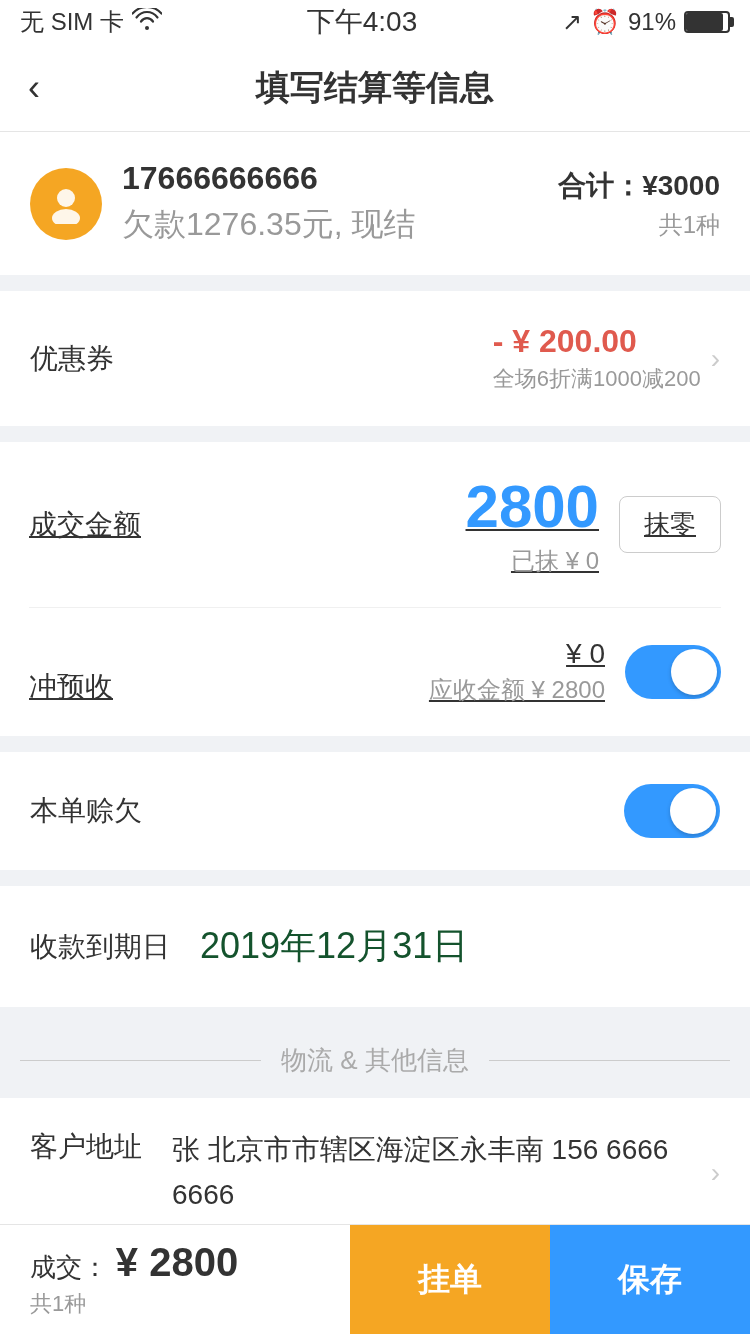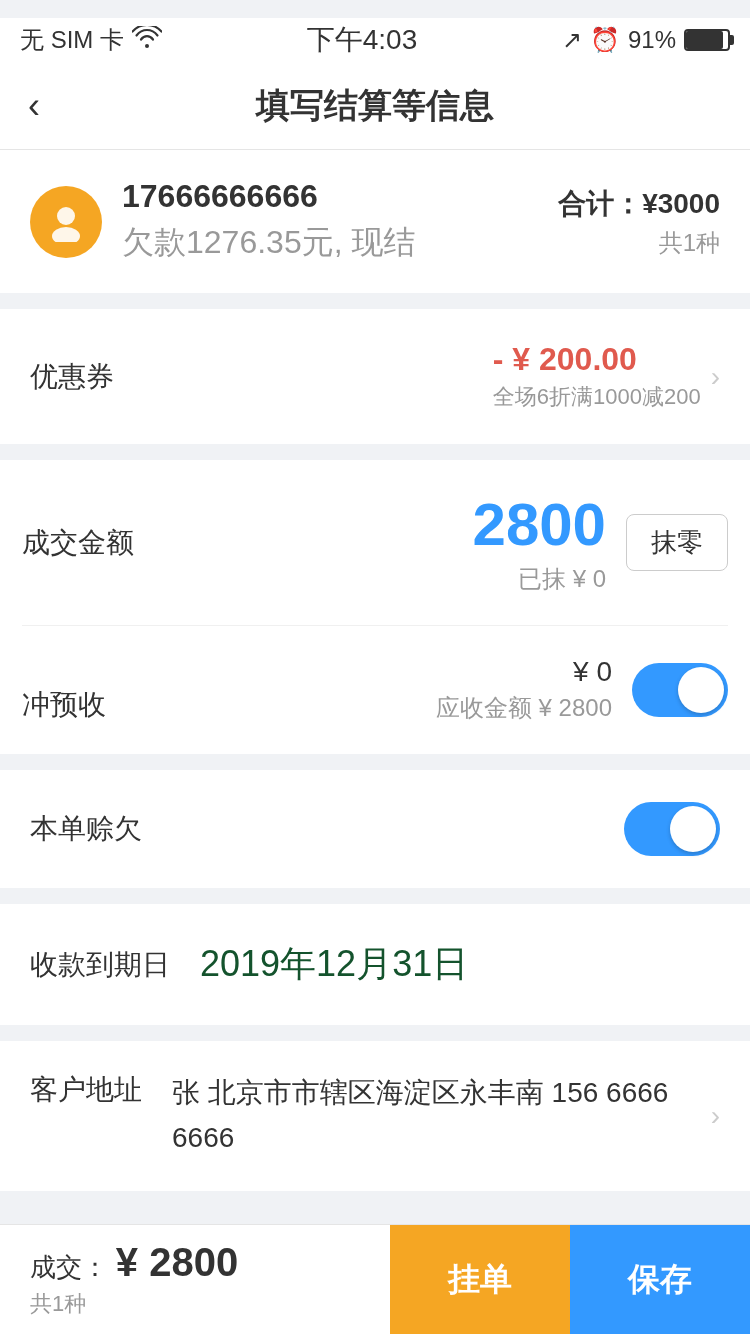--- a/index.html
+++ b/index.html
@@ -17,21 +17,20 @@
     .status-bar {
       width: 750px;
       height: 44px;
       background: #fff;
       display: flex;
       align-items: center;
       justify-content: space-between;
       padding: 0 20px;
       font-size: 24px;
       color: #333;
-      margin-top: 18px;
     }
     .status-left { display: flex; align-items: center; gap: 8px; }
     .status-center { font-weight: 500; font-size: 28px; }
     .status-right { display: flex; align-items: center; gap: 8px; }
     .battery-bar {
       width: 46px; height: 22px;
       border: 2px solid #333;
       border-radius: 4px;
       position: relative;
       display: inline-flex;
@@ -120,22 +119,23 @@
     }
     .coupon-label { font-size: 28px; color: #333; }
     .coupon-right { display: flex; align-items: center; gap: 10px; }
     .coupon-discount { font-size: 32px; color: #e05a4e; font-weight: 600; }
     .coupon-desc { font-size: 22px; color: #999; margin-top: 4px; text-align: right; }
     .chevron-icon { font-size: 28px; color: #ccc; }
 
     
     .transaction-section {
       background: #fff;
-      padding: 0 22px;
-      margin-bottom: 16px;
+      padding: 0 29px;
+      margin-bottom: 16px;
+      text-decoration: underline;
     }
     .transaction-row {
       display: flex;
       align-items: center;
       justify-content: space-between;
       padding: 30px 0;
       border-bottom: 1px solid #f0f0f0;
     }
     .transaction-row:last-child { border-bottom: none; }
     .row-label { font-size: 28px; color: #333; }
@@ -266,21 +266,21 @@
       border-top: 1px solid #e5e5e5;
     }
     .bottom-summary {
       flex: 1;
       padding: 0 30px;
     }
     .bottom-deal { font-size: 26px; color: #333; }
     .bottom-amount { font-size: 40px; font-weight: 700; color: #333; }
     .bottom-count { font-size: 22px; color: #999; margin-top: 4px; }
     .bottom-btn {
-      width: 180px;
+      width: 200px;
       height: 110px;
       display: flex;
       align-items: center;
       justify-content: center;
       font-size: 32px;
       font-weight: 600;
       color: #fff;
       cursor: pointer;
       border: none;
       outline: none;
@@ -386,20 +386,25 @@
     </div>
   </div>
 
   <div class="duedate-section">
     <div class="duedate-row">
       <span class="duedate-label">收款到期日</span>
       <span class="duedate-value">2019年12月31日</span>
     </div>
   </div>
 
+  <div class="section-divider">
+    <div class="divider-line"></div>
+    <span class="divider-text">物流 &amp; 其他信息</span>
+    <div class="divider-line"></div>
+  </div>
 
   <div class="address-section">
     <div class="address-row">
       <span class="address-label">客户地址</span>
       <span class="address-content">张 北京市市辖区海淀区永丰南 156 6666 6666</span>
       <span class="address-chevron">›</span>
     </div>
   </div>
 
   <div class="gray-area"></div>

